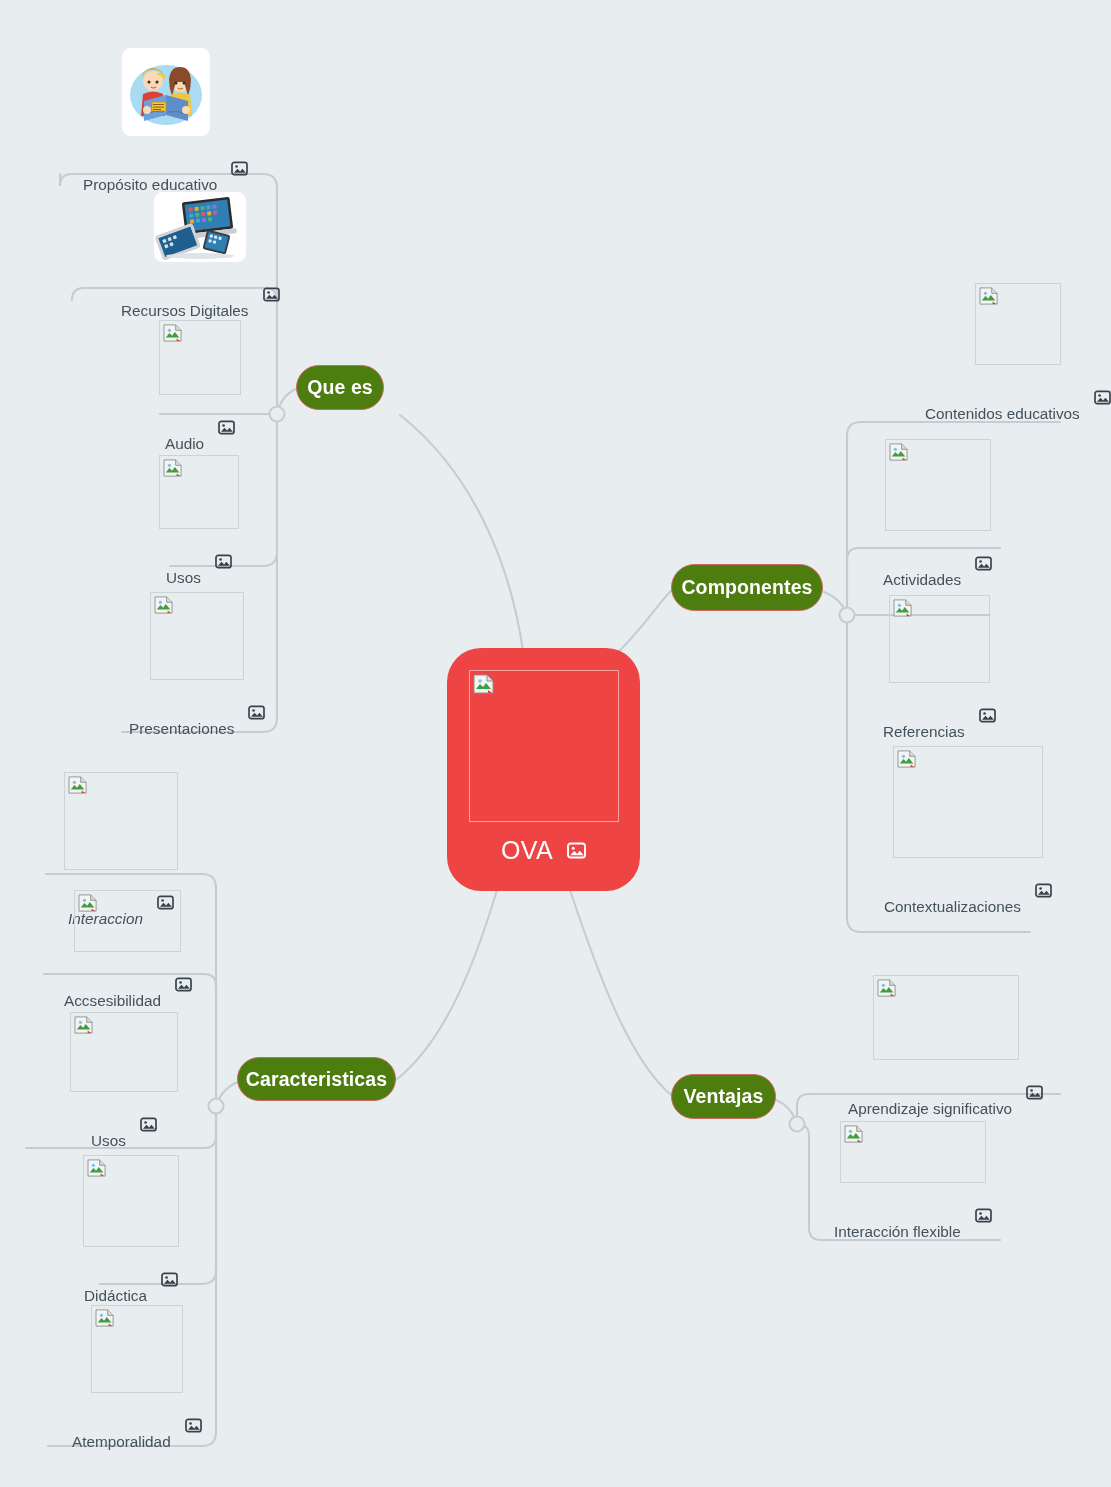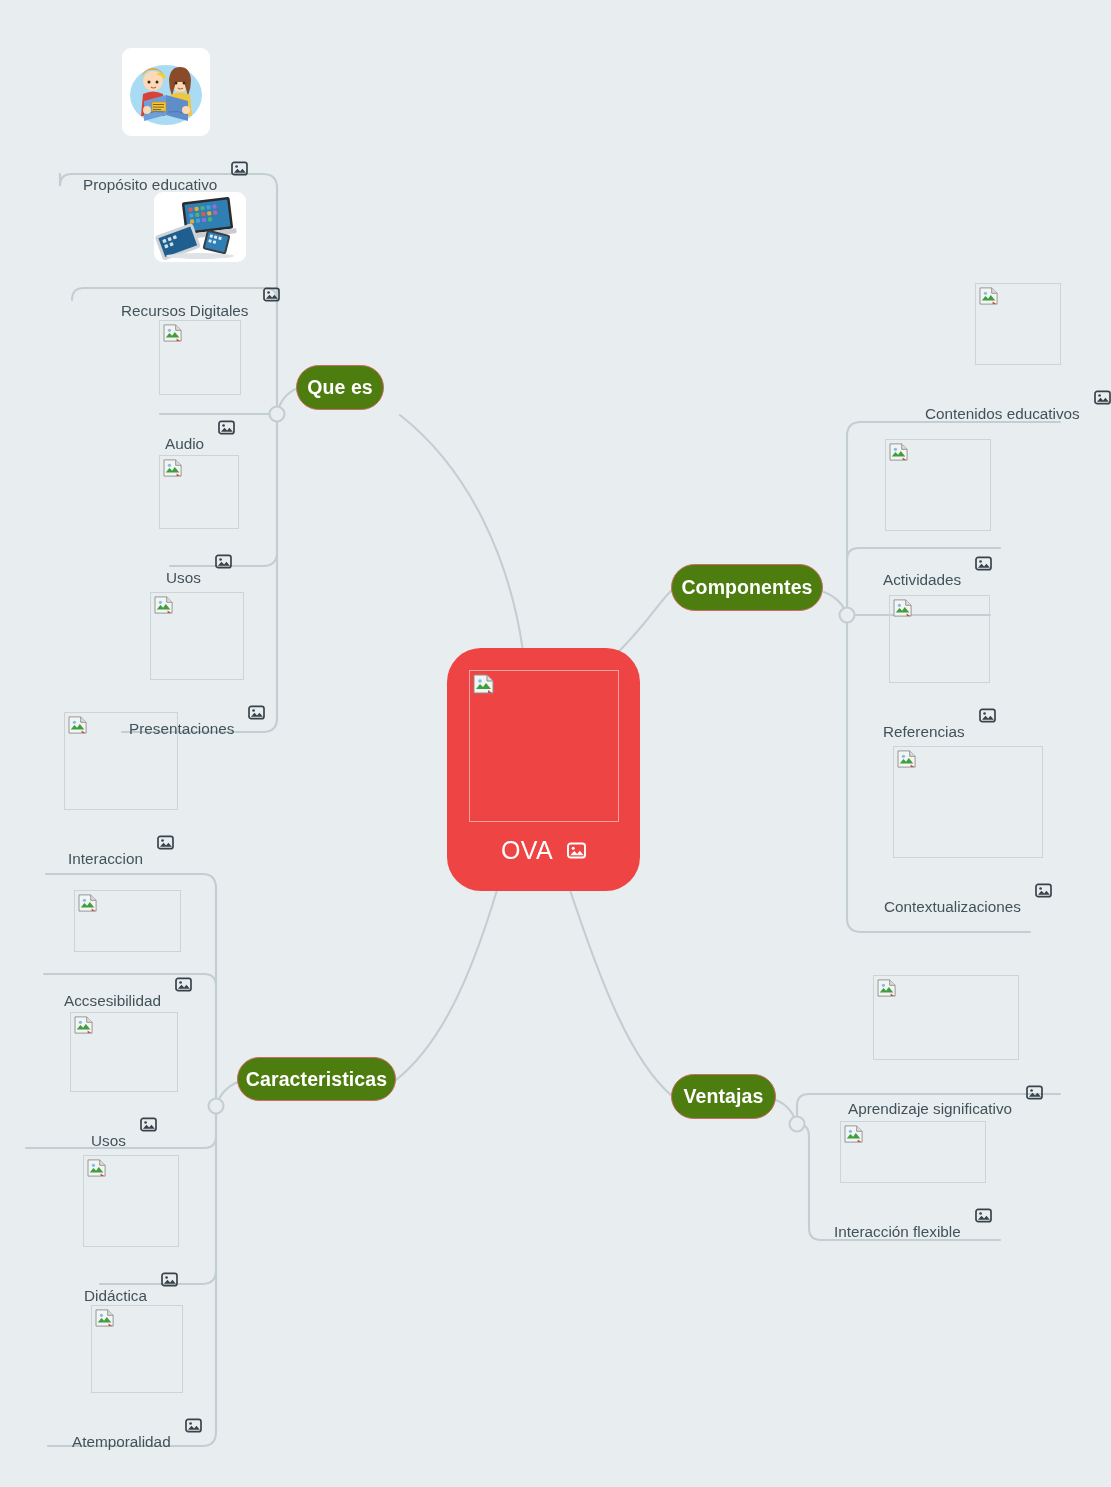--- a/index.html
+++ b/index.html
@@ -501,21 +501,21 @@
       <span>
         <svg class="picicon" width="17" height="15" viewBox="0 0 19 17" xmlns="http://www.w3.org/2000/svg">
           <rect x="1" y="1.5" width="17" height="14" rx="2.6" fill="none" stroke="#37424a" stroke-width="1.9"></rect>
           <circle cx="6.2" cy="6.2" r="1.5" fill="#37424a"></circle>
           <path d="M3.2 13.3 l4-4.4 3 3 2.6-3.1 3.9 4.5 z" fill="#37424a"></path>
         </svg>
       </span>
     </div>
   </div>
 
-  <div class="leaf" style="left:64px; top:712px;">
+  <div class="leaf" style="left:64px; top:772px;font-style:italic;">
     <div class="ph" style="width:114px; height:98px;">
       <span class="brk">
         <svg width="20" height="18" viewBox="0 0 22 20" xmlns="http://www.w3.org/2000/svg">
           <path d="M1 1 h13 l6 6 v12 h-19 z" fill="#f4f4f2" stroke="#8d8d8d" stroke-width="1"></path>
           <path d="M14 1 v6 h6" fill="#dcdcdc" stroke="#8d8d8d" stroke-width="1"></path>
           <path d="M3 15 l4-5 3 3 3-4 5 6 z" fill="#3f9e3f"></path>
           <circle cx="7" cy="7" r="1.8" fill="#7ec0ee"></circle>
           <path d="M15 16 l4 3 h-4 z" fill="#c94b3c"></path>
         </svg>
       </span>

